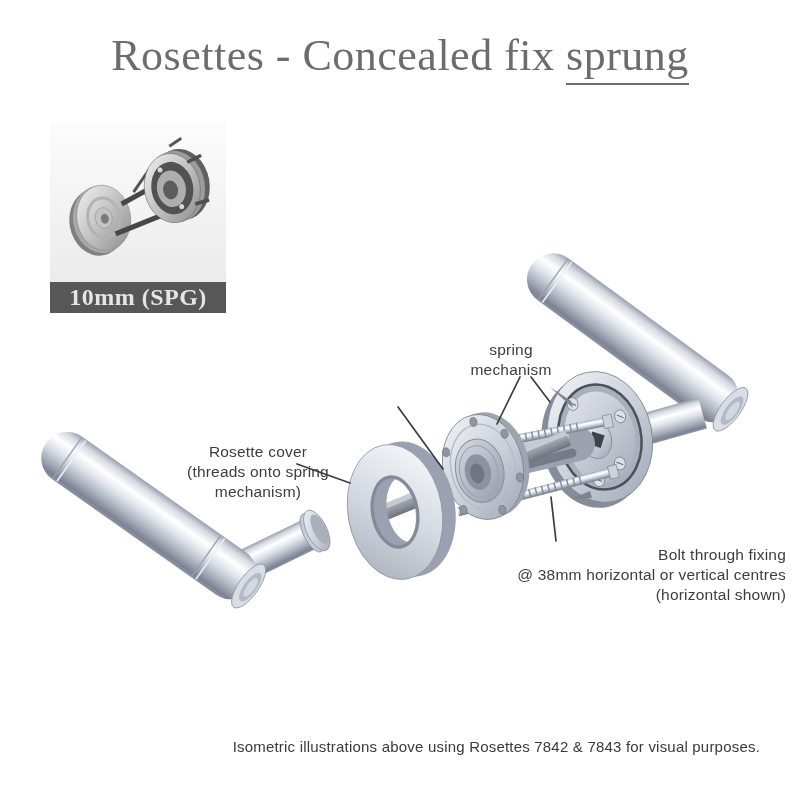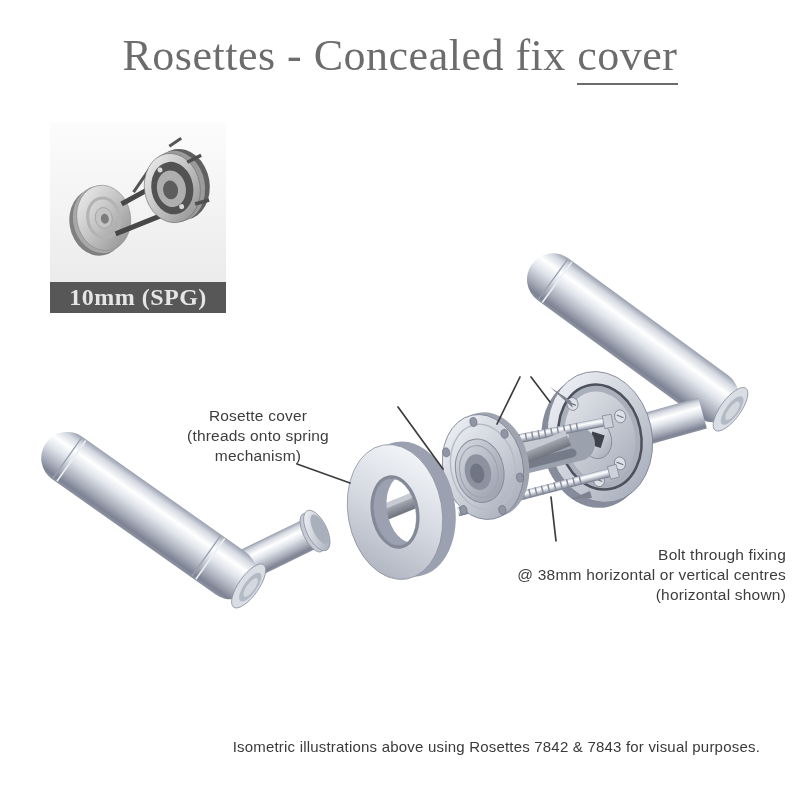--- a/index.html
+++ b/index.html
@@ -17,32 +17,32 @@
   .thumb-label{display:block;width:176px;height:31px;line-height:31px;background:#575757;
          color:#e5e5e5;text-align:center;font-family:"Liberation Serif",serif;
          font-weight:700;font-size:24px;letter-spacing:0.5px;}
   
   .diagram{position:absolute;left:0;top:0;z-index:1;}
   
   .ann{position:absolute;z-index:2;color:#3d3d3d;font-size:15.5px;line-height:1.28;
        text-align:center;white-space:pre-line;letter-spacing:0.2px;}
   .ann-spring{left:446px;top:340px;width:130px;}
   .ann-lockpoint{left:316px;top:374px;width:110px;}
-  .ann-rosette{left:158px;top:406px;width:200px;}
+  .ann-rosette{left:158px;top:442px;width:200px;}
   .ann-bolt{left:446px;top:545px;width:340px;text-align:right;}
   
   .footnote{position:absolute;top:738px;right:40px;z-index:2;color:#3a3a3a;
             font-size:15px;letter-spacing:0.2px;margin-left:32px;}
 </style>
 </head>
 <body>
 
 <div class="page">
 
-  <h1 class="title"><span>Rosettes - Concealed fix </span><span class="u">cover</span></h1>
+  <h1 class="title"><span>Rosettes - Concealed fix </span><span class="u">sprung</span></h1>
 
   <svg width="0" height="0" style="position:absolute" aria-hidden="true">
     <defs>
       <linearGradient id="tface" x1="0" y1="0" x2="0.8" y2="1">
         <stop offset="0" stop-color="#f2f2f2"></stop>
           <stop offset="0.55" stop-color="#c2c2c2"></stop>
           <stop offset="1" stop-color="#969696"></stop>
       </linearGradient>
       <g id="springUnit">
         <g transform="translate(54,96) rotate(-10)">
@@ -237,20 +237,22 @@
 
     <g stroke="#3d3d3d" stroke-width="1.7" stroke-linecap="round">
       <line x1="297" y1="464" x2="350" y2="483"></line>
       <line x1="398" y1="407" x2="443" y2="469"></line>
       <line x1="520" y1="377" x2="497" y2="424"></line>
       <line x1="531" y1="377" x2="550" y2="402"></line>
       <line x1="551" y1="497" x2="556" y2="541"></line>
     </g>
   </svg>
 
+  <div class="ann ann-spring">spring
+mechanism</div>
   <div class="ann ann-rosette">Rosette cover
 (threads onto spring
 mechanism)</div>
   <div class="ann ann-bolt">Bolt through fixing
 @ 38mm horizontal or vertical centres
 (horizontal shown)</div>
 
   <div class="footnote">Isometric illustrations above using Rosettes 7842 &amp; 7843 for visual purposes.</div>
 
 </div>

